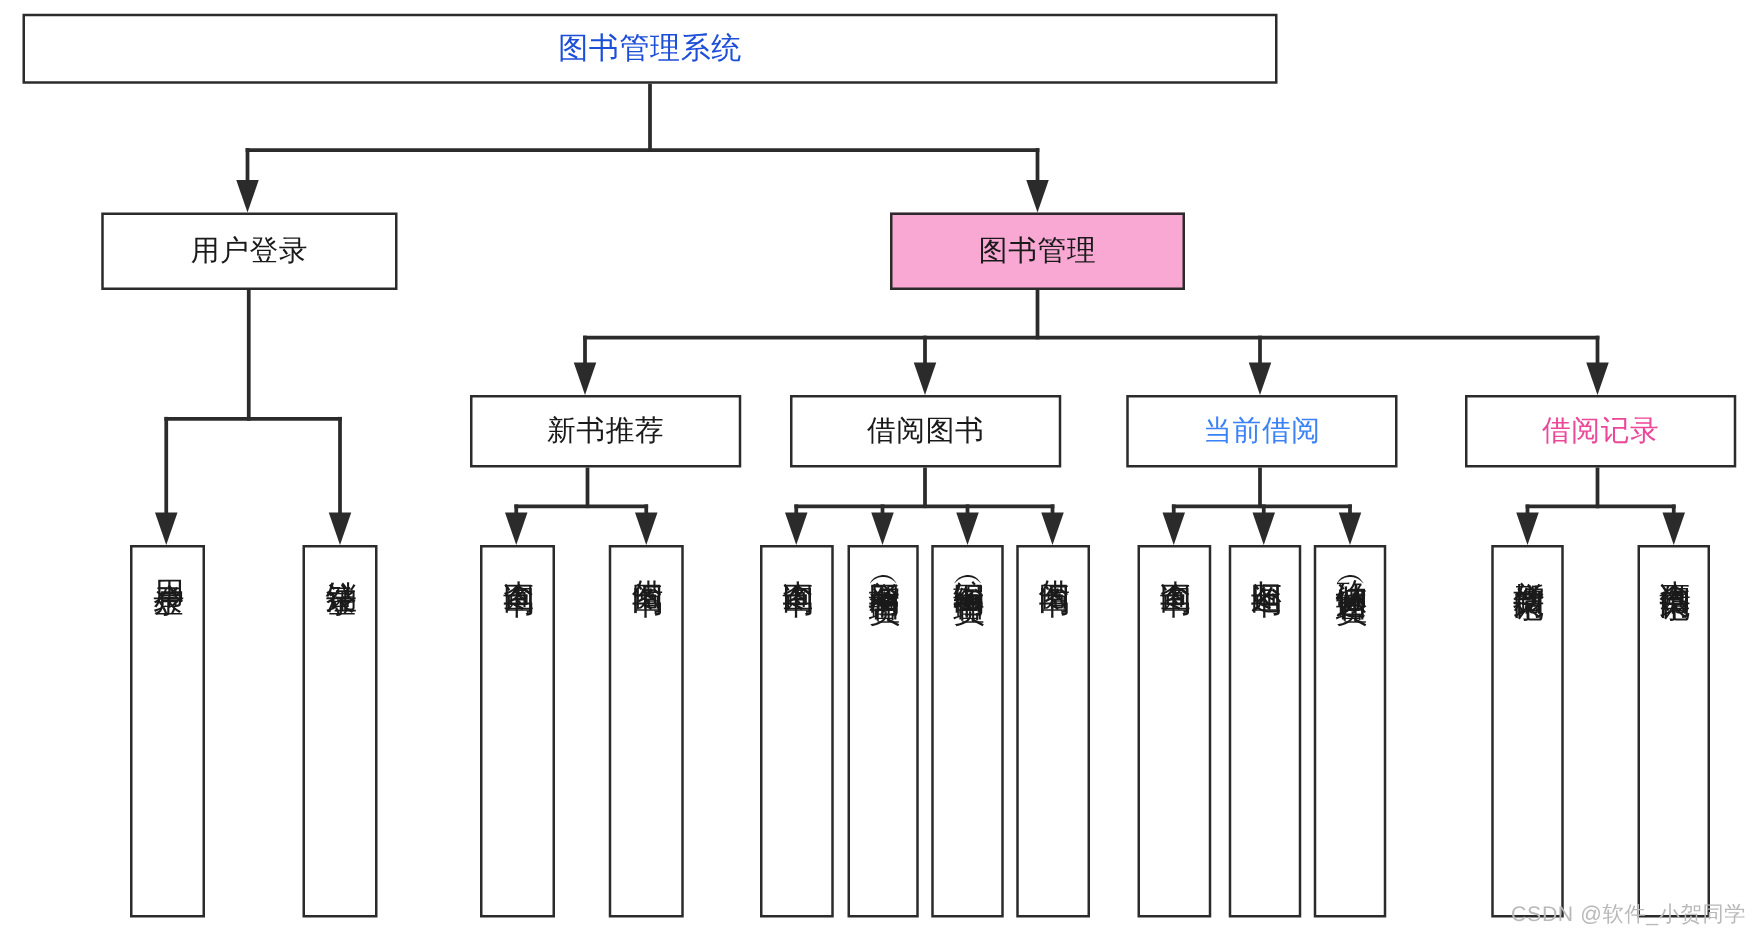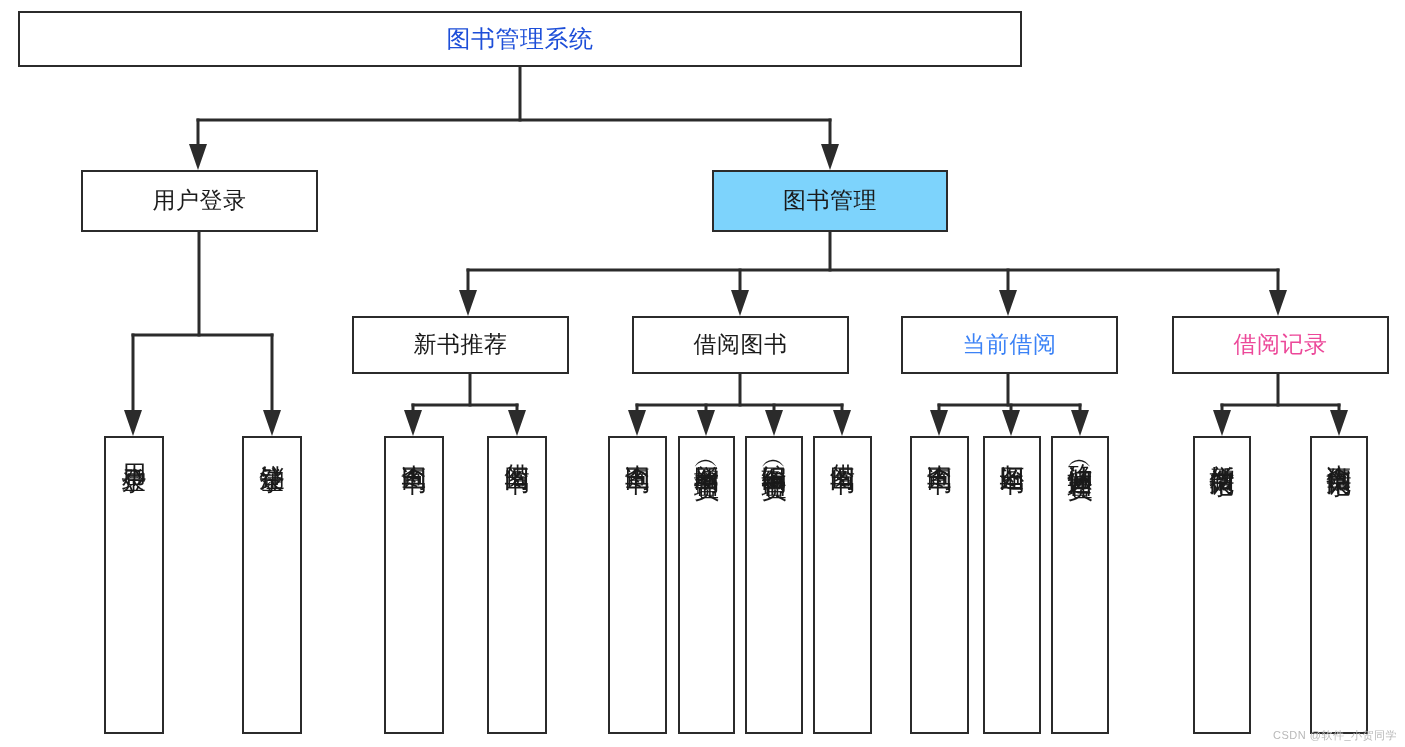--- a/index.html
+++ b/index.html
@@ -56,21 +56,21 @@
     letter-spacing: 2px;
     line-height: 1;
   }
   .node.level-1 .node-label { font-size: 24px; }
   .node.level-2 .node-label { font-size: 23px; }
   .node.level-3 .node-label { font-size: 23px; }
   #watermark {
     position: absolute;
     right: 8px;
     bottom: 4px;
-    font-size: 11px;
+    font-size: 17px;
     color: #b9b9b9;
     letter-spacing: 0.5px;
     white-space: nowrap;
   }
 </style>
 </head>
 <body>
 
 <div id="diagram-root">
 
@@ -129,24 +129,24 @@
       <polygon points="1330,410 1348,410 1339,436" fill="#2b2b2b"></polygon>
     </svg>
 
   <div id="node-layer">
       <div class="node level-1 horizontal" style="left: 18px; top: 11px; width: 1004px; height: 56px; border-color: rgb(43, 43, 43); background: rgb(255, 255, 255);">
         <span class="node-label" style="color: #1d4ed8;">图书管理系统</span>
       </div>
       <div class="node level-2 horizontal" style="left: 81px; top: 170px; width: 237px; height: 62px; border-color: rgb(43, 43, 43); background: rgb(255, 255, 255);">
         <span class="node-label" style="color: rgb(26, 26, 26);">用户登录</span>
       </div>
-      <div class="node level-2 horizontal" style="left: 712px; top: 170px; width: 236px; height: 62px; border-color: rgb(43, 43, 43); background: #7dd3fc;">
+      <div class="node level-2 horizontal" style="left: 712px; top: 170px; width: 236px; height: 62px; border-color: rgb(43, 43, 43); background: #f9a8d4;">
         <span class="node-label" style="color: rgb(26, 26, 26);">图书管理</span>
       </div>
-      <div class="node level-3 horizontal" style="left: 352px; top: 316px; width: 217px; height: 58px; border-color: rgb(43, 43, 43); background: rgb(255, 255, 255);">
+      <div class="node level-3 horizontal" style="left: 376px; top: 316px; width: 217px; height: 58px; border-color: rgb(43, 43, 43); background: rgb(255, 255, 255);">
         <span class="node-label" style="color: rgb(26, 26, 26);">新书推荐</span>
       </div>
       <div class="node level-3 horizontal" style="left: 632px; top: 316px; width: 217px; height: 58px; border-color: rgb(43, 43, 43); background: rgb(255, 255, 255);">
         <span class="node-label" style="color: rgb(26, 26, 26);">借阅图书</span>
       </div>
       <div class="node level-3 horizontal" style="left: 901px; top: 316px; width: 217px; height: 58px; border-color: rgb(43, 43, 43); background: rgb(255, 255, 255);">
         <span class="node-label" style="color: #3b82f6;">当前借阅</span>
       </div>
       <div class="node level-3 horizontal" style="left: 1172px; top: 316px; width: 217px; height: 58px; border-color: rgb(43, 43, 43); background: rgb(255, 255, 255);">
         <span class="node-label" style="color: #ec4899;">借阅记录</span>

